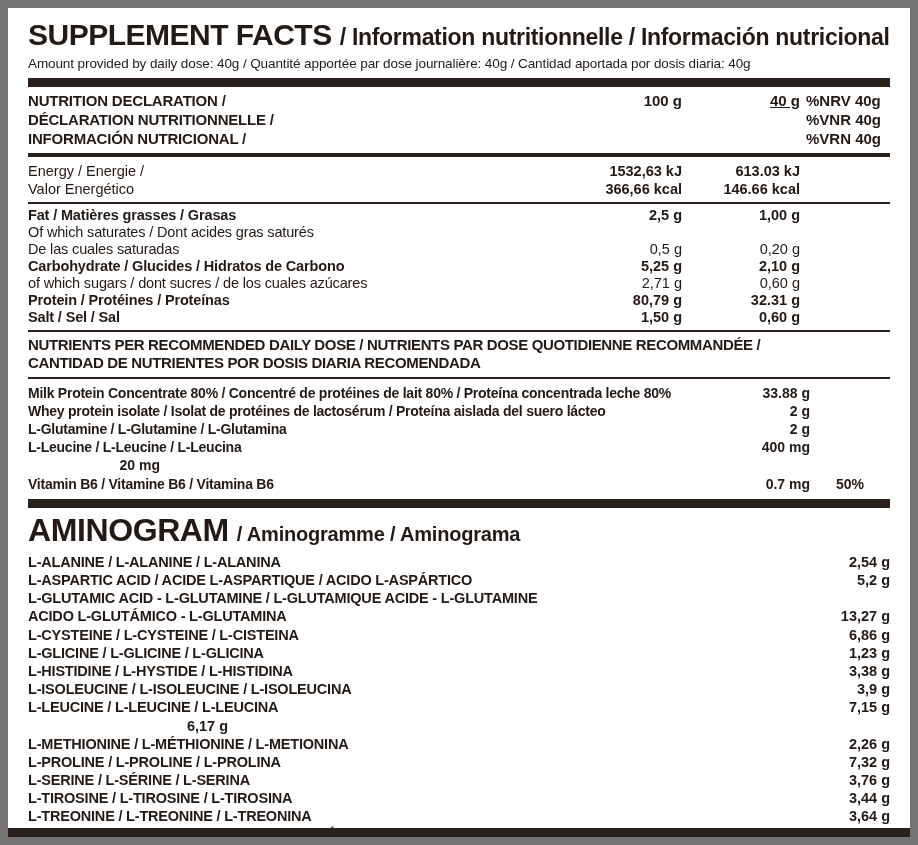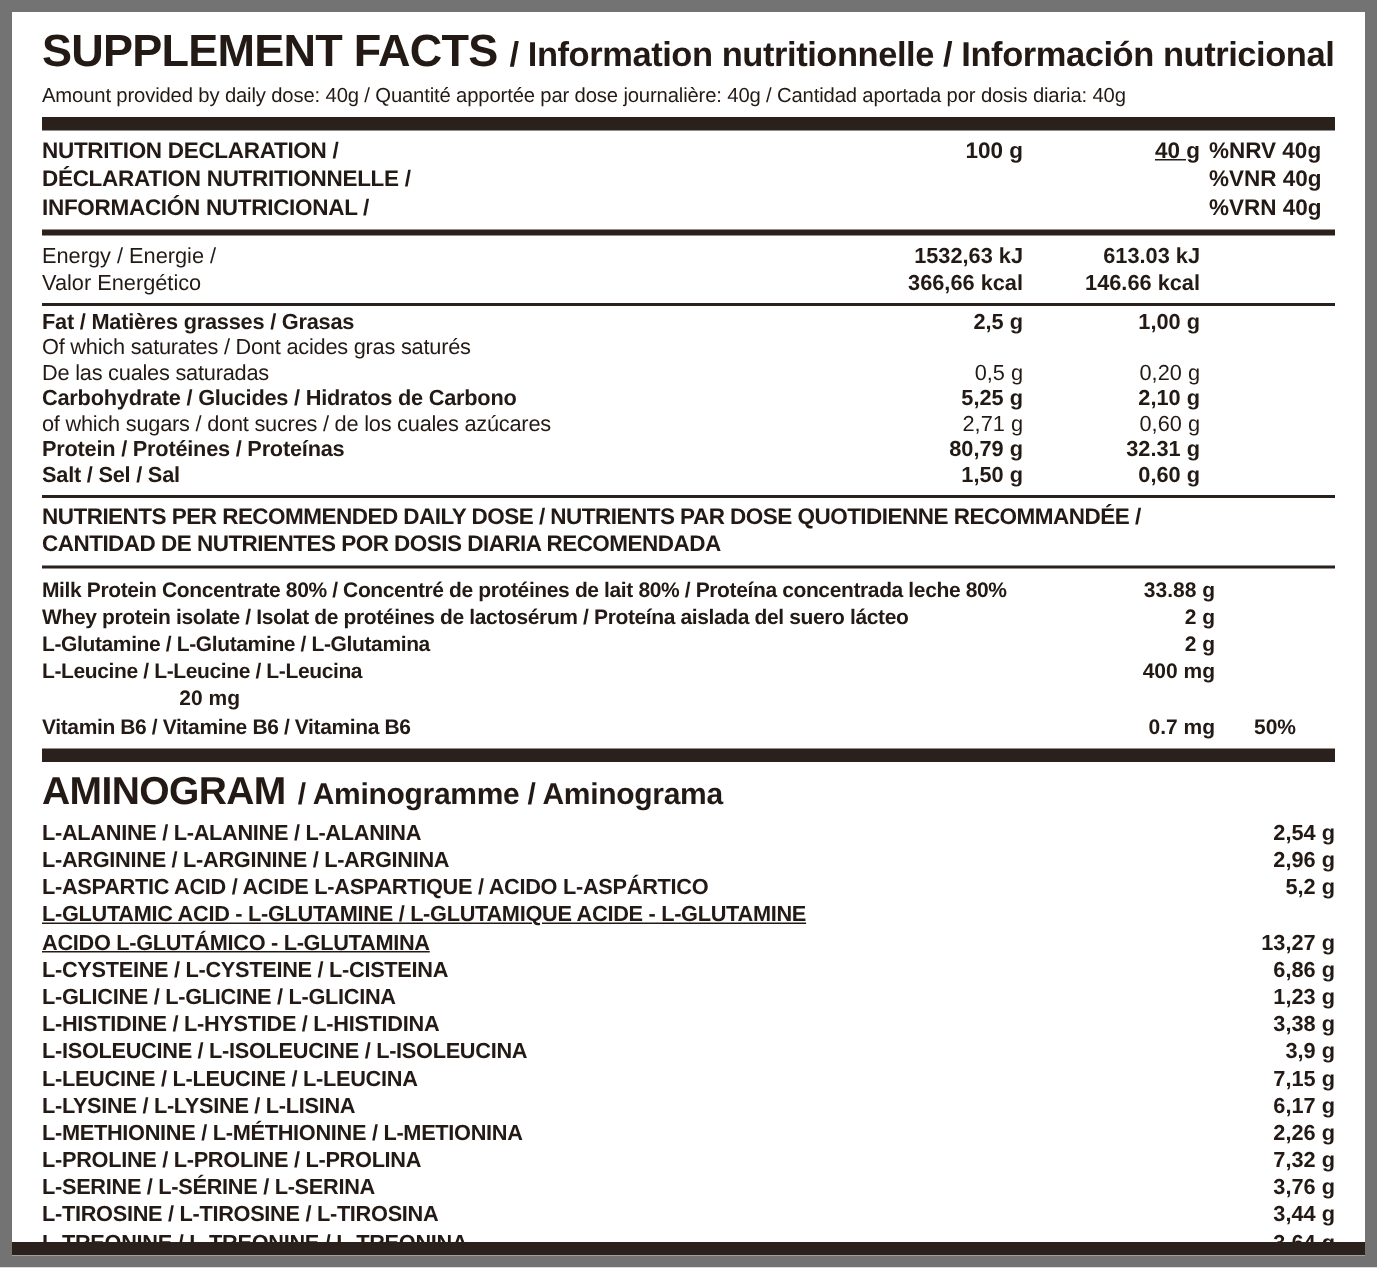--- a/index.html
+++ b/index.html
@@ -87,27 +87,27 @@
   }
 
   .ing-block { padding-top: 5px; }
   .ing-row { display: flex; align-items: baseline; white-space: nowrap; line-height: 1.3; }
   .ing-row .name { flex: 1 1 auto; font-size: 14px; font-weight: bold; color: #231a15; letter-spacing: -0.25px; }
   .ing-row .val  { width: 132px; text-align: right; font-size: 14px; font-weight: bold; color: #231a15; }
   .ing-row .pct  { width: 80px; text-align: center; font-size: 14px; font-weight: bold; color: #231a15; }
 
   
   .amino-title { display: flex; align-items: baseline; padding: 4px 0 3px 0; white-space: nowrap; }
-  .amino-title .t1 { font-size: 26px; font-weight: bold; color: #231a15; letter-spacing: -0.4px; }
+  .amino-title .t1 { font-size: 32px; font-weight: bold; color: #231a15; letter-spacing: -0.4px; }
   .amino-title .t2 { font-size: 20px; font-weight: bold; color: #231a15; margin-left: 8px; letter-spacing: -0.2px; }
   .amino-list { padding-top: 1px; }
   .amino-row { display: flex; align-items: baseline; white-space: nowrap; line-height: 1.255; }
   .amino-row .name { flex: 1 1 auto; font-size: 14.5px; font-weight: bold; color: #231a15; letter-spacing: -0.2px; }
   .amino-row .val  { width: 200px; text-align: right; font-size: 14.5px; font-weight: bold; color: #231a15; }
-  .amino-row .name .l2 { display: block; text-decoration: underline; }
+  .amino-row .name .l2 { display: block; }
   .foot-bar { position: absolute; left: 0; right: 0; bottom: 0; height: 9px; background: #2b211c; }
 </style>
 </head>
 <body>
 
 <div id="label-frame">
   <div id="label-inner">
 
     <div class="hdr-line">
       <span class="hdr-main">SUPPLEMENT FACTS</span>
@@ -244,24 +244,20 @@
       <span class="t1">AMINOGRAM</span>
       <span class="t2">/ Aminogramme / Aminograma</span>
     </div>
 
     <div class="amino-list" id="amino-rows">
         <div class="amino-row">
           <span class="name">L-ALANINE / L-ALANINE / L-ALANINA</span>
           <span class="val">2,54 g</span>
         </div>
         <div class="amino-row">
-          <span class="name">L-ARGININE / L-ARGININE / L-ARGININA</span>
-          <span class="val">2,96 g</span>
-        </div>
-        <div class="amino-row">
           <span class="name">L-ASPARTIC ACID / ACIDE L-ASPARTIQUE / ACIDO L-ASPÁRTICO</span>
           <span class="val">5,2 g</span>
         </div>
         <div class="amino-row" style="align-items: flex-end;">
           <span class="name">
             <span class="l2">L-GLUTAMIC ACID - L-GLUTAMINE / L-GLUTAMIQUE ACIDE - L-GLUTAMINE</span>
             <span class="l2">ACIDO L-GLUTÁMICO - L-GLUTAMINA</span>
           </span>
           <span class="val" style="align-self: flex-end;">13,27 g</span>
         </div>
@@ -279,21 +275,20 @@
         </div>
         <div class="amino-row">
           <span class="name">L-ISOLEUCINE / L-ISOLEUCINE / L-ISOLEUCINA</span>
           <span class="val">3,9 g</span>
         </div>
         <div class="amino-row">
           <span class="name">L-LEUCINE / L-LEUCINE / L-LEUCINA</span>
           <span class="val">7,15 g</span>
         </div>
         <div class="amino-row">
-          <span class="name">L-LYSINE / L-LYSINE / L-LISINA</span>
           <span class="val">6,17 g</span>
         </div>
         <div class="amino-row">
           <span class="name">L-METHIONINE / L-MÉTHIONINE / L-METIONINA</span>
           <span class="val">2,26 g</span>
         </div>
         <div class="amino-row">
           <span class="name">L-PROLINE / L-PROLINE / L-PROLINA</span>
           <span class="val">7,32 g</span>
         </div>

